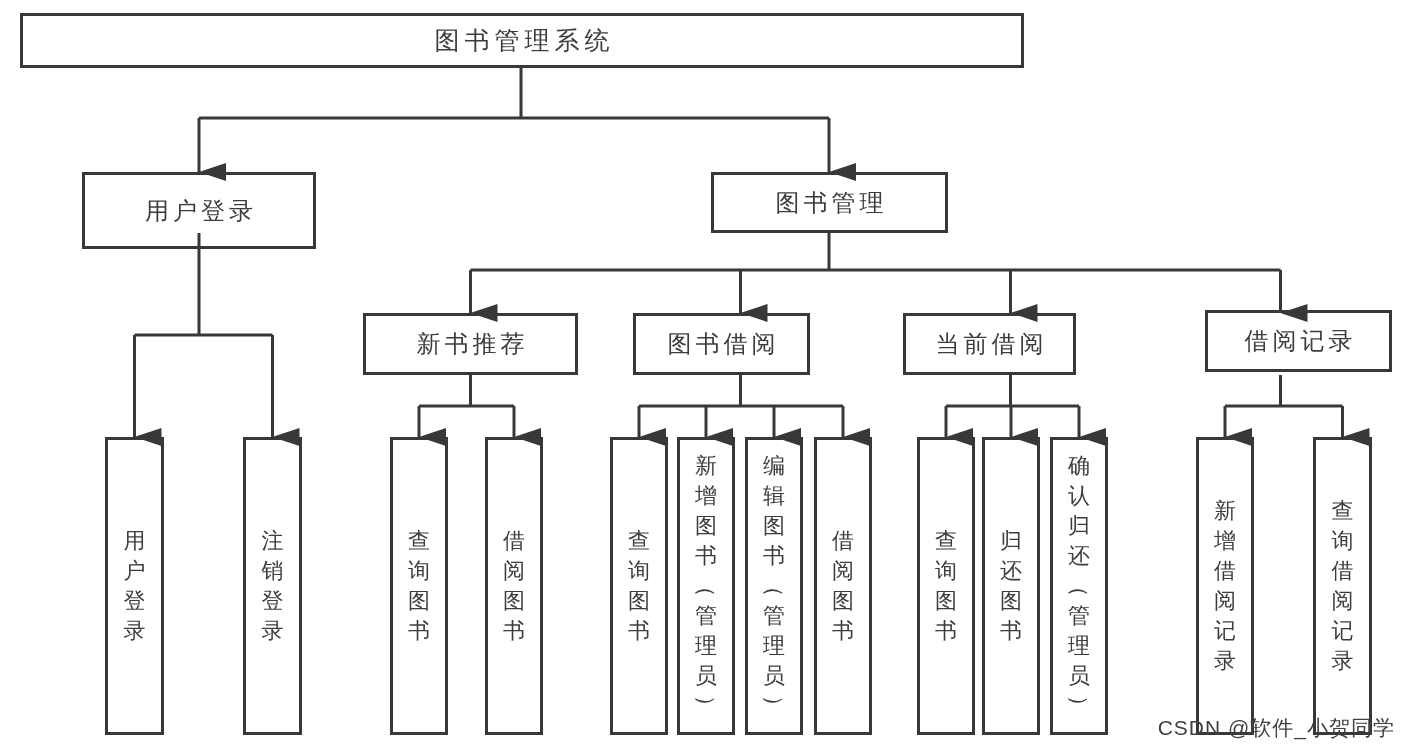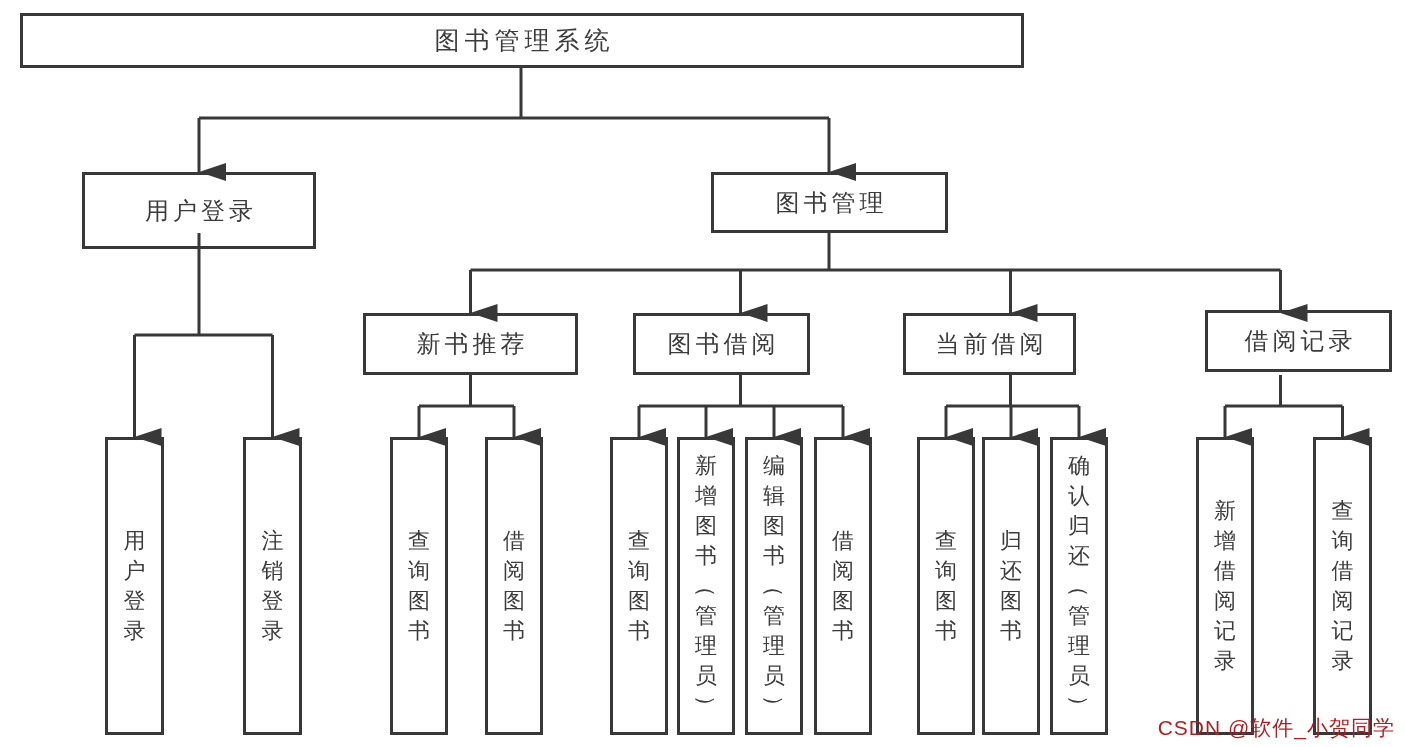--- a/index.html
+++ b/index.html
@@ -25,21 +25,21 @@
   .hbox{font-size:24px;letter-spacing:4px;text-indent:4px;white-space:nowrap;}
   .rootbox{font-size:25px;letter-spacing:5px;text-indent:5px;}
   .vbox{flex-direction:column;font-size:22px;}
   .vchar{display:block;height:30px;line-height:30px;text-align:center;}
   .vchar.rot{transform:rotate(90deg);}
   #watermark{
     position:absolute;
     right:10px;top:714px;
     font-size:21px;
     letter-spacing:1px;
-    color:#b91c1c;
+    color:#404040;
     z-index:9;
     white-space:nowrap;
     margin-left:20px;
   }
 </style>
 </head>
 <body>
 
 <div id="stage">
 

